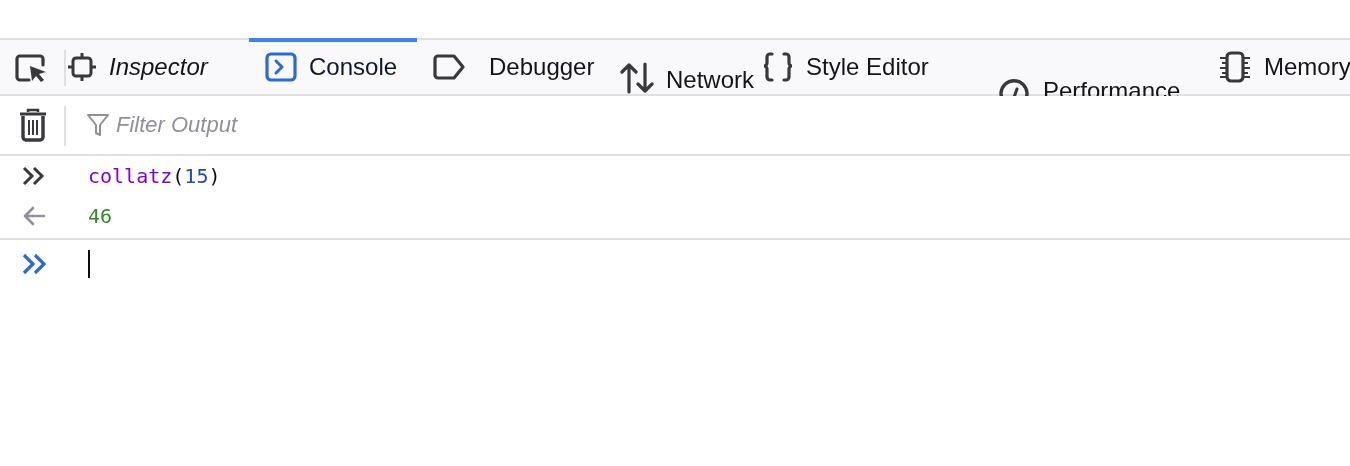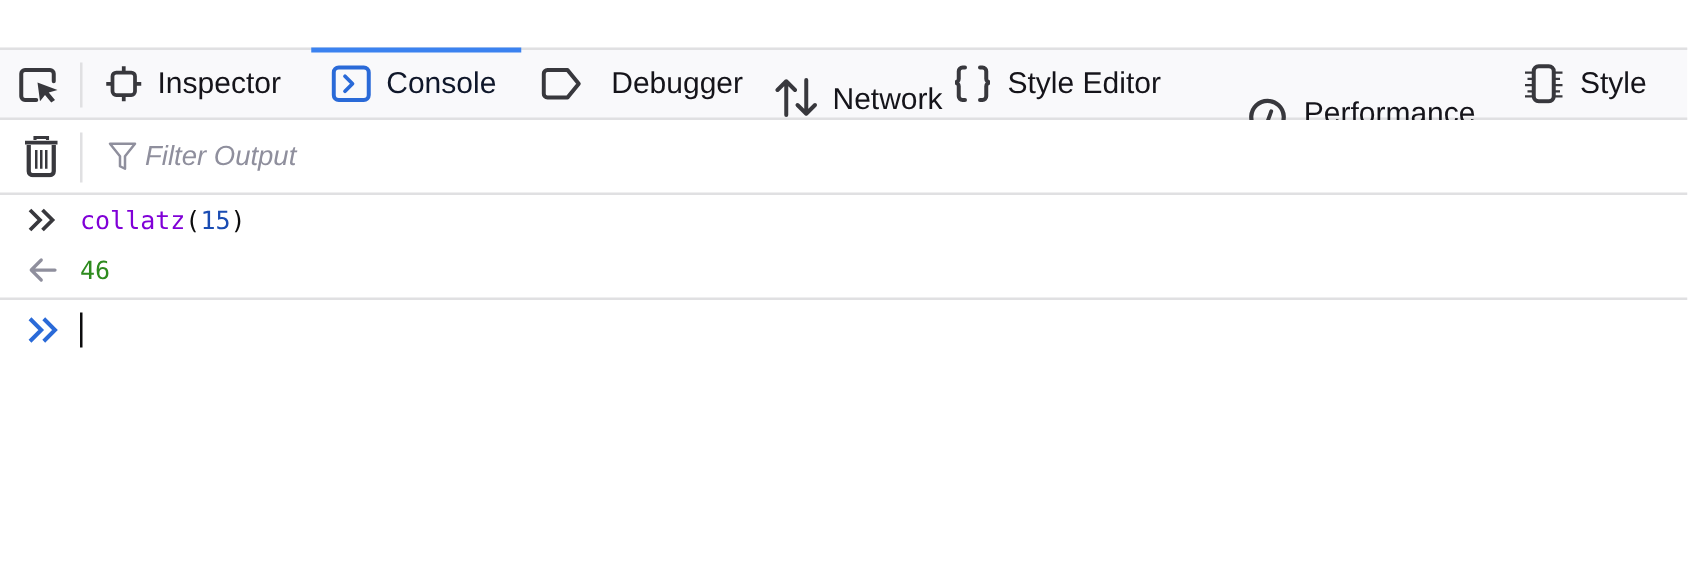--- a/index.html
+++ b/index.html
@@ -46,21 +46,21 @@
       display: flex; align-items: center; gap: 6px;
     }
     .filter input {
       border: none; outline: none; background: transparent;
       font-family: "Liberation Sans", sans-serif; font-size: 22px; color: #15141a;
       width: 600px; padding: 0; font-style: italic;
     }
     .filter input::placeholder { color: #8f8f9d; }
     .row {
       position: absolute; left: 0; width: 1246px; height: 40px;
-      display: flex; align-items: center;
+      display: flex; align-items: center; gap: 24px;
     }
     .row .gutter {
       width: 64px; display: flex; align-items: center; justify-content: center;
       padding-left: 6px; box-sizing: border-box;
     }
     .mono { font-family: "DejaVu Sans Mono", monospace; font-size: 20px; }
     .c-fn { color: #8000d7; }
     .c-punc { color: #0c0c0d; }
     .c-num { color: #1a4cb3; }
     .c-result { color: #058b00; color: #2e8b1e; }
@@ -79,21 +79,21 @@
 
 <div class="tabbar">
   <div class="picker">
     <svg width="34" height="30" viewBox="0 0 34 30">
       <path d="M14 26 H5 a3 3 0 0 1 -3 -3 V5 a3 3 0 0 1 3 -3 H25 a3 3 0 0 1 3 3 V11" fill="none" stroke="#38383d" stroke-width="3.2" stroke-linecap="round"></path>
       <path d="M15 12 L31 18 L24 20 L29 26 L26 28 L21 22 L17 27 Z" fill="#38383d"></path>
     </svg>
   </div>
   <div class="vsep" style="top:10px;height:36px;"></div>
 
-  <div class="tab" style="left:84px;">
+  <div class="tab" style="left:67px;font-style:italic;">
     <svg width="30" height="30" viewBox="0 0 30 30">
       <rect x="6" y="6" width="18" height="18" rx="3" fill="none" stroke="#38383d" stroke-width="3"></rect>
       <line x1="15" y1="1" x2="15" y2="6" stroke="#38383d" stroke-width="3"></line>
       <line x1="15" y1="24" x2="15" y2="29" stroke="#38383d" stroke-width="3"></line>
       <line x1="1" y1="15" x2="6" y2="15" stroke="#38383d" stroke-width="3"></line>
       <line x1="24" y1="15" x2="29" y2="15" stroke="#38383d" stroke-width="3"></line>
     </svg>
     <span>Inspector</span>
   </div>
 
@@ -136,21 +136,21 @@
     </svg>
     <span>Performance</span>
   </div>
 
   <div class="tab" style="left:1218px;">
     <svg width="34" height="32" viewBox="0 0 34 32">
       <rect x="9" y="2" width="16" height="28" rx="4" fill="none" stroke="#38383d" stroke-width="3.2"></rect>
       <path d="M2 7 H8 M4 12 H8 M2 17 H8 M4 22 H8 M2 26 H8" stroke="#38383d" stroke-width="1.8"></path>
       <path d="M26 7 H32 M26 12 H30 M26 17 H32 M26 22 H30 M26 26 H32" stroke="#38383d" stroke-width="1.8"></path>
     </svg>
-    <span>Style</span>
+    <span>Memory</span>
   </div>
 </div>
 
 <div class="toolbar">
   <div class="trash">
     <svg width="28" height="34" viewBox="0 0 28 34">
       <path d="M9 4 V2 H19 V4" fill="none" stroke="#38383d" stroke-width="2.5"></path>
       <line x1="1" y1="6" x2="27" y2="6" stroke="#38383d" stroke-width="3"></line>
       <path d="M4 8 V29 a3 3 0 0 0 3 3 H21 a3 3 0 0 0 3 -3 V8" fill="none" stroke="#38383d" stroke-width="3.4"></path>
       <line x1="10" y1="12" x2="10" y2="27" stroke="#38383d" stroke-width="2"></line>

